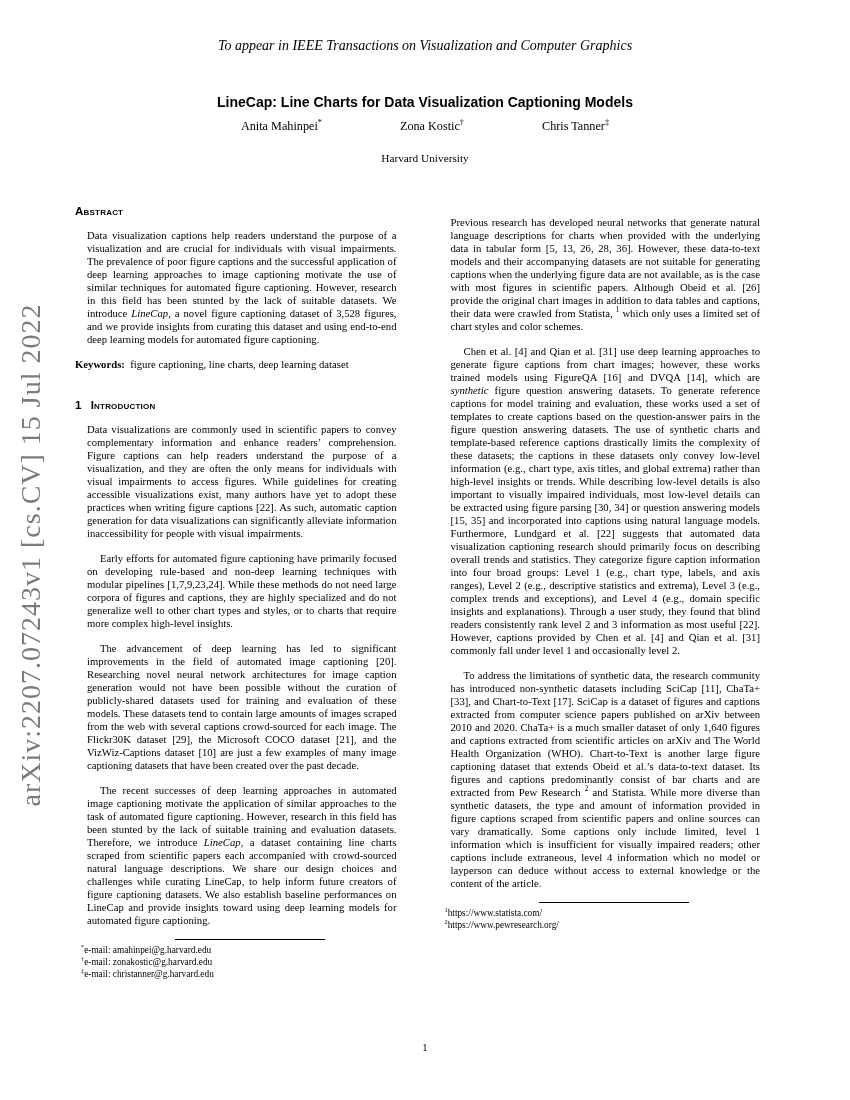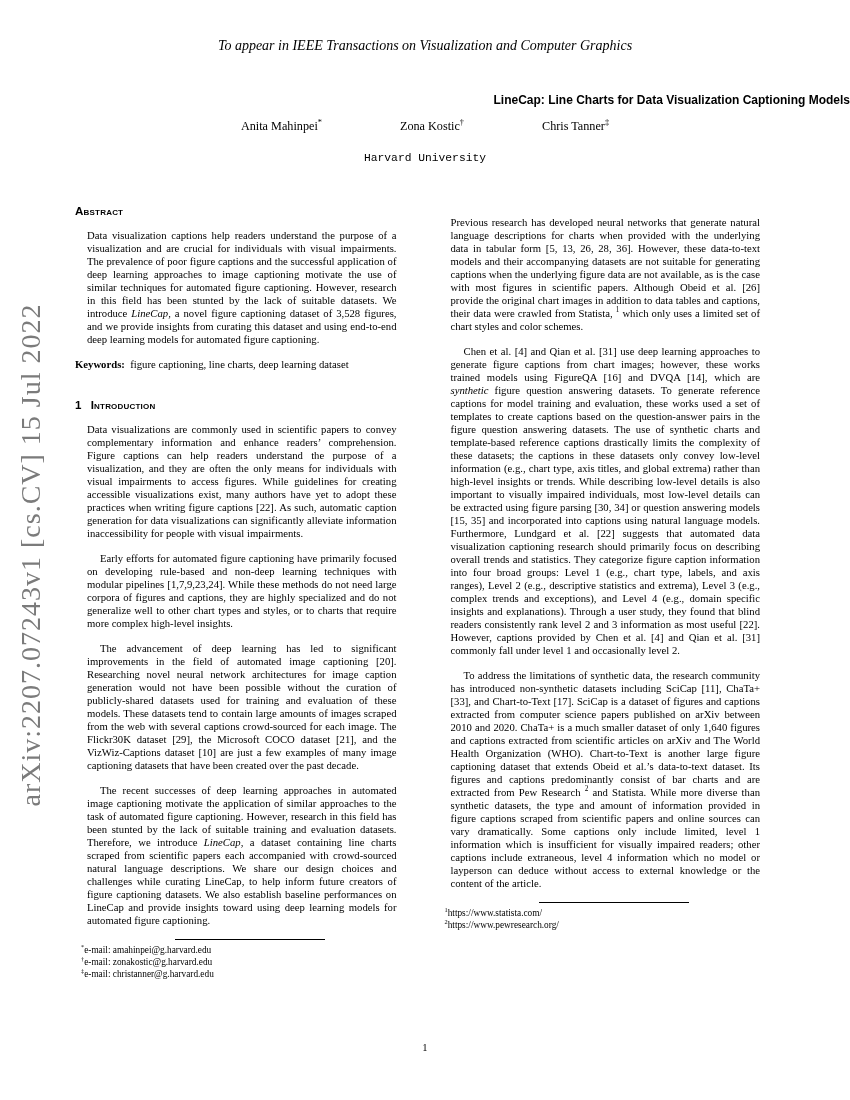--- a/index.html
+++ b/index.html
@@ -6,31 +6,31 @@
   body{
     width:850px;height:1100px;position:relative;background:#ffffff;color:#000;
     font-family:"Liberation Serif",serif;
     -webkit-font-smoothing:antialiased;
   }
   .notice{
     position:absolute;top:38px;left:0;width:100%;text-align:center;
     font-style:italic;font-size:14px;font-family:"Liberation Serif",serif;
   }
   .paper-title{
-    position:absolute;top:85px;left:0;width:100%;text-align:right;
-    font-family:"Liberation Sans",sans-serif;font-weight:bold;font-size:12px;letter-spacing:0px;
+    position:absolute;top:85px;left:0;width:100%;text-align:center;
+    font-family:"Liberation Sans",sans-serif;font-weight:bold;font-size:14px;letter-spacing:0px;
   }
   .authors{
     position:absolute;top:119px;left:0;width:100%;
     display:flex;justify-content:center;gap:78px;
     font-family:Liberation Serif, serif;font-size:12.2px;
   }
   .affiliation{
     position:absolute;top:152px;left:0;width:100%;text-align:center;
-    font-family:Liberation Mono, monospace;font-size:11.3px;
+    font-family:Liberation Serif, serif;font-size:11.3px;
   }
   .arxiv-stamp{
     position:absolute;top:555px;left:31px;
     transform:translate(-50%,-50%) rotate(-90deg);
     white-space:nowrap;color:#7b7b7b;
     font-family:"Liberation Serif",serif;font-size:28px;letter-spacing:1px;
   }
   .columns{
     position:absolute;top:204px;left:75px;width:697px;
     display:flex;gap:30px;

